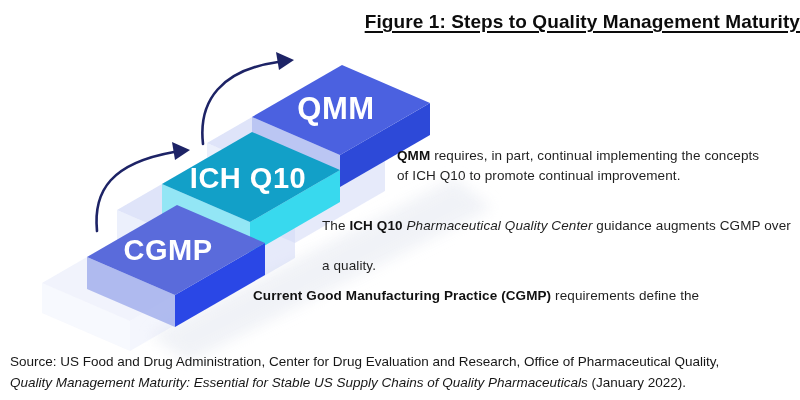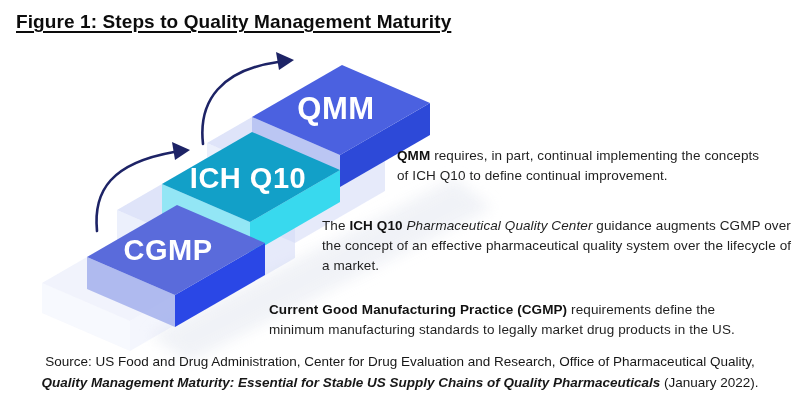--- a/index.html
+++ b/index.html
@@ -6,21 +6,21 @@
   .page{
     position:relative;
     width:800px;height:400px;
     background:#ffffff;
     font-family:"Liberation Sans", sans-serif;
     color:#1b1b1b;
     overflow:hidden;
   }
   .title{
     position:absolute;left:16px;right:0;top:11px;
-    text-align:left;
+    text-align:right;
     font-size:19px;font-weight:700;color:#0c0c0c;
     text-decoration:underline;
     text-decoration-thickness:2px;
     text-underline-offset:3px;
     letter-spacing:.1px;
   }
   .diagram{
     position:absolute;left:0;top:0;width:800px;height:400px;
   }
   .step-label{
@@ -30,26 +30,26 @@
   }
   .para{
     position:absolute;
     font-size:13.5px;line-height:20px;color:#1f1f1f;
     letter-spacing:.1px;
   }
   .para b{font-weight:700;color:#111;}
   .para i{font-style:italic;}
   .para-qmm{left:397px;top:146px;width:405px;}
   .para-ich{left:322px;top:216px;width:480px;}
-  .para-cgmp{left:253px;top:300px;width:520px;margin-left:16px;}
+  .para-cgmp{left:253px;top:286px;width:520px;}
   .source{
     position:absolute;left:10px;top:351px;width:780px;
-    font-size:13.5px;line-height:21px;color:#171717;text-align:center;
+    font-size:13.5px;line-height:21px;color:#171717;
   }
-  .source i{font-style:italic;font-weight:bold;}
+  .source i{font-style:italic;}
 </style>
 </head>
 <body>
 
 <div class="page">
 
   <div class="title">Figure 1: Steps to Quality Management Maturity</div>
 
   <svg class="diagram" viewBox="0 0 800 400" xmlns="http://www.w3.org/2000/svg">
     <defs>
@@ -105,32 +105,31 @@
     </g>
 
     <g>
       <path d="M 203 144 C 198 100 222 70 278 62" fill="none" stroke-width="2.6" stroke-linecap="round" stroke="#1d2366"></path>
       <polygon points="294,60 276,52 279,70" fill="#1d2366"></polygon>
     </g>
   </svg>
 
   <div class="para para-qmm">
     <b>QMM</b><span> requires, in part, continual implementing the concepts</span><br>
-    <span>of ICH Q10 to define continual improvement.</span>
+    <span>of ICH Q10 to promote continual improvement.</span>
   </div>
 
   <div class="para para-ich">
     <span>The </span><b>ICH Q10</b><i> Pharmaceutical Quality Center</i><span> guidance augments CGMP over</span><br>
-    <span>the concept of an effective pharmaceutical quality system over the lifecycle of</span><br>
-    <span>a market.</span>
+    <br>
+    <span>a quality.</span>
   </div>
 
   <div class="para para-cgmp">
     <b>Current Good Manufacturing Practice (CGMP)</b><span> requirements define the</span><br>
-    <span>minimum manufacturing standards to legally market drug products in the US.</span>
   </div>
 
   <div class="source">
     <span>Source: US Food and Drug Administration, Center for Drug Evaluation and Research, Office of Pharmaceutical Quality,</span><br>
     <i>Quality Management Maturity: Essential for Stable US Supply Chains of Quality Pharmaceuticals</i><span> (January 2022).</span>
   </div>
 
 </div>
 
 </body></html>

